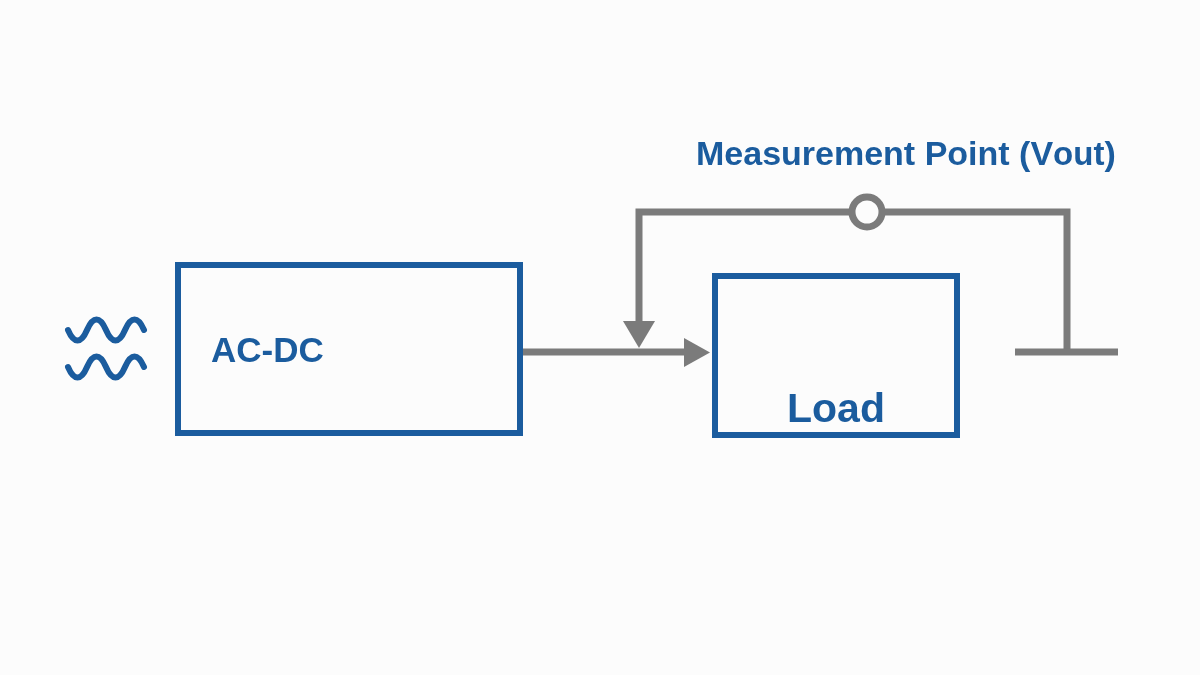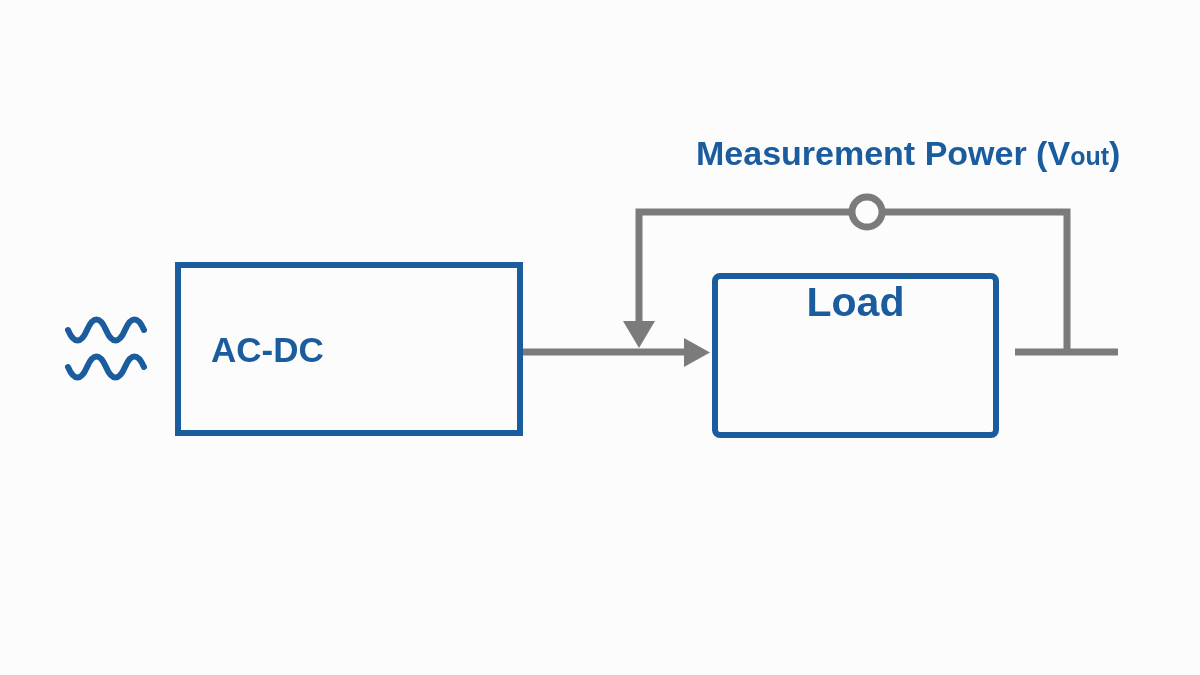--- a/index.html
+++ b/index.html
@@ -57,39 +57,38 @@
     display: flex;
     flex-direction: column;
     justify-content: center;
     padding-left: 30px;
     font-size: 35px;
     line-height: 53px;
   }
   .box.load {
     left: 712px;
     top: 273px;
-    width: 287px;
+    width: 248px;
     height: 165px;
     display: flex;
-    align-items: flex-start;
+    align-items: flex-end;
     justify-content: center;
     font-size: 41px;
-    border-radius: 8px;
   }
   .title {
     position: absolute;
     left: 696px;
     top: 134px;
     color: var(--accent-blue, #1b5c9e);
     font-size: 34px;
     font-weight: bold;
     white-space: nowrap;
   }
   .title .sub {
-    font-size: 25px;
+    font-size: 33px;
   }
 </style>
 </head>
 <body>
 
 <div class="canvas">
 
   <svg class="layer" viewBox="0 0 1200 675" aria-hidden="true">
 
     <g>
@@ -109,15 +108,15 @@
   </svg>
 
   <div class="box ps">
     <div>AC-DC</div>
   </div>
 
   <div class="box load">
     <div>Load</div>
   </div>
 
-  <div class="title"><span>Measurement Power (V</span><span class="sub">out</span><span>)</span></div>
+  <div class="title"><span>Measurement Point (V</span><span class="sub">out</span><span>)</span></div>
 
 </div>
 
 </body></html>

